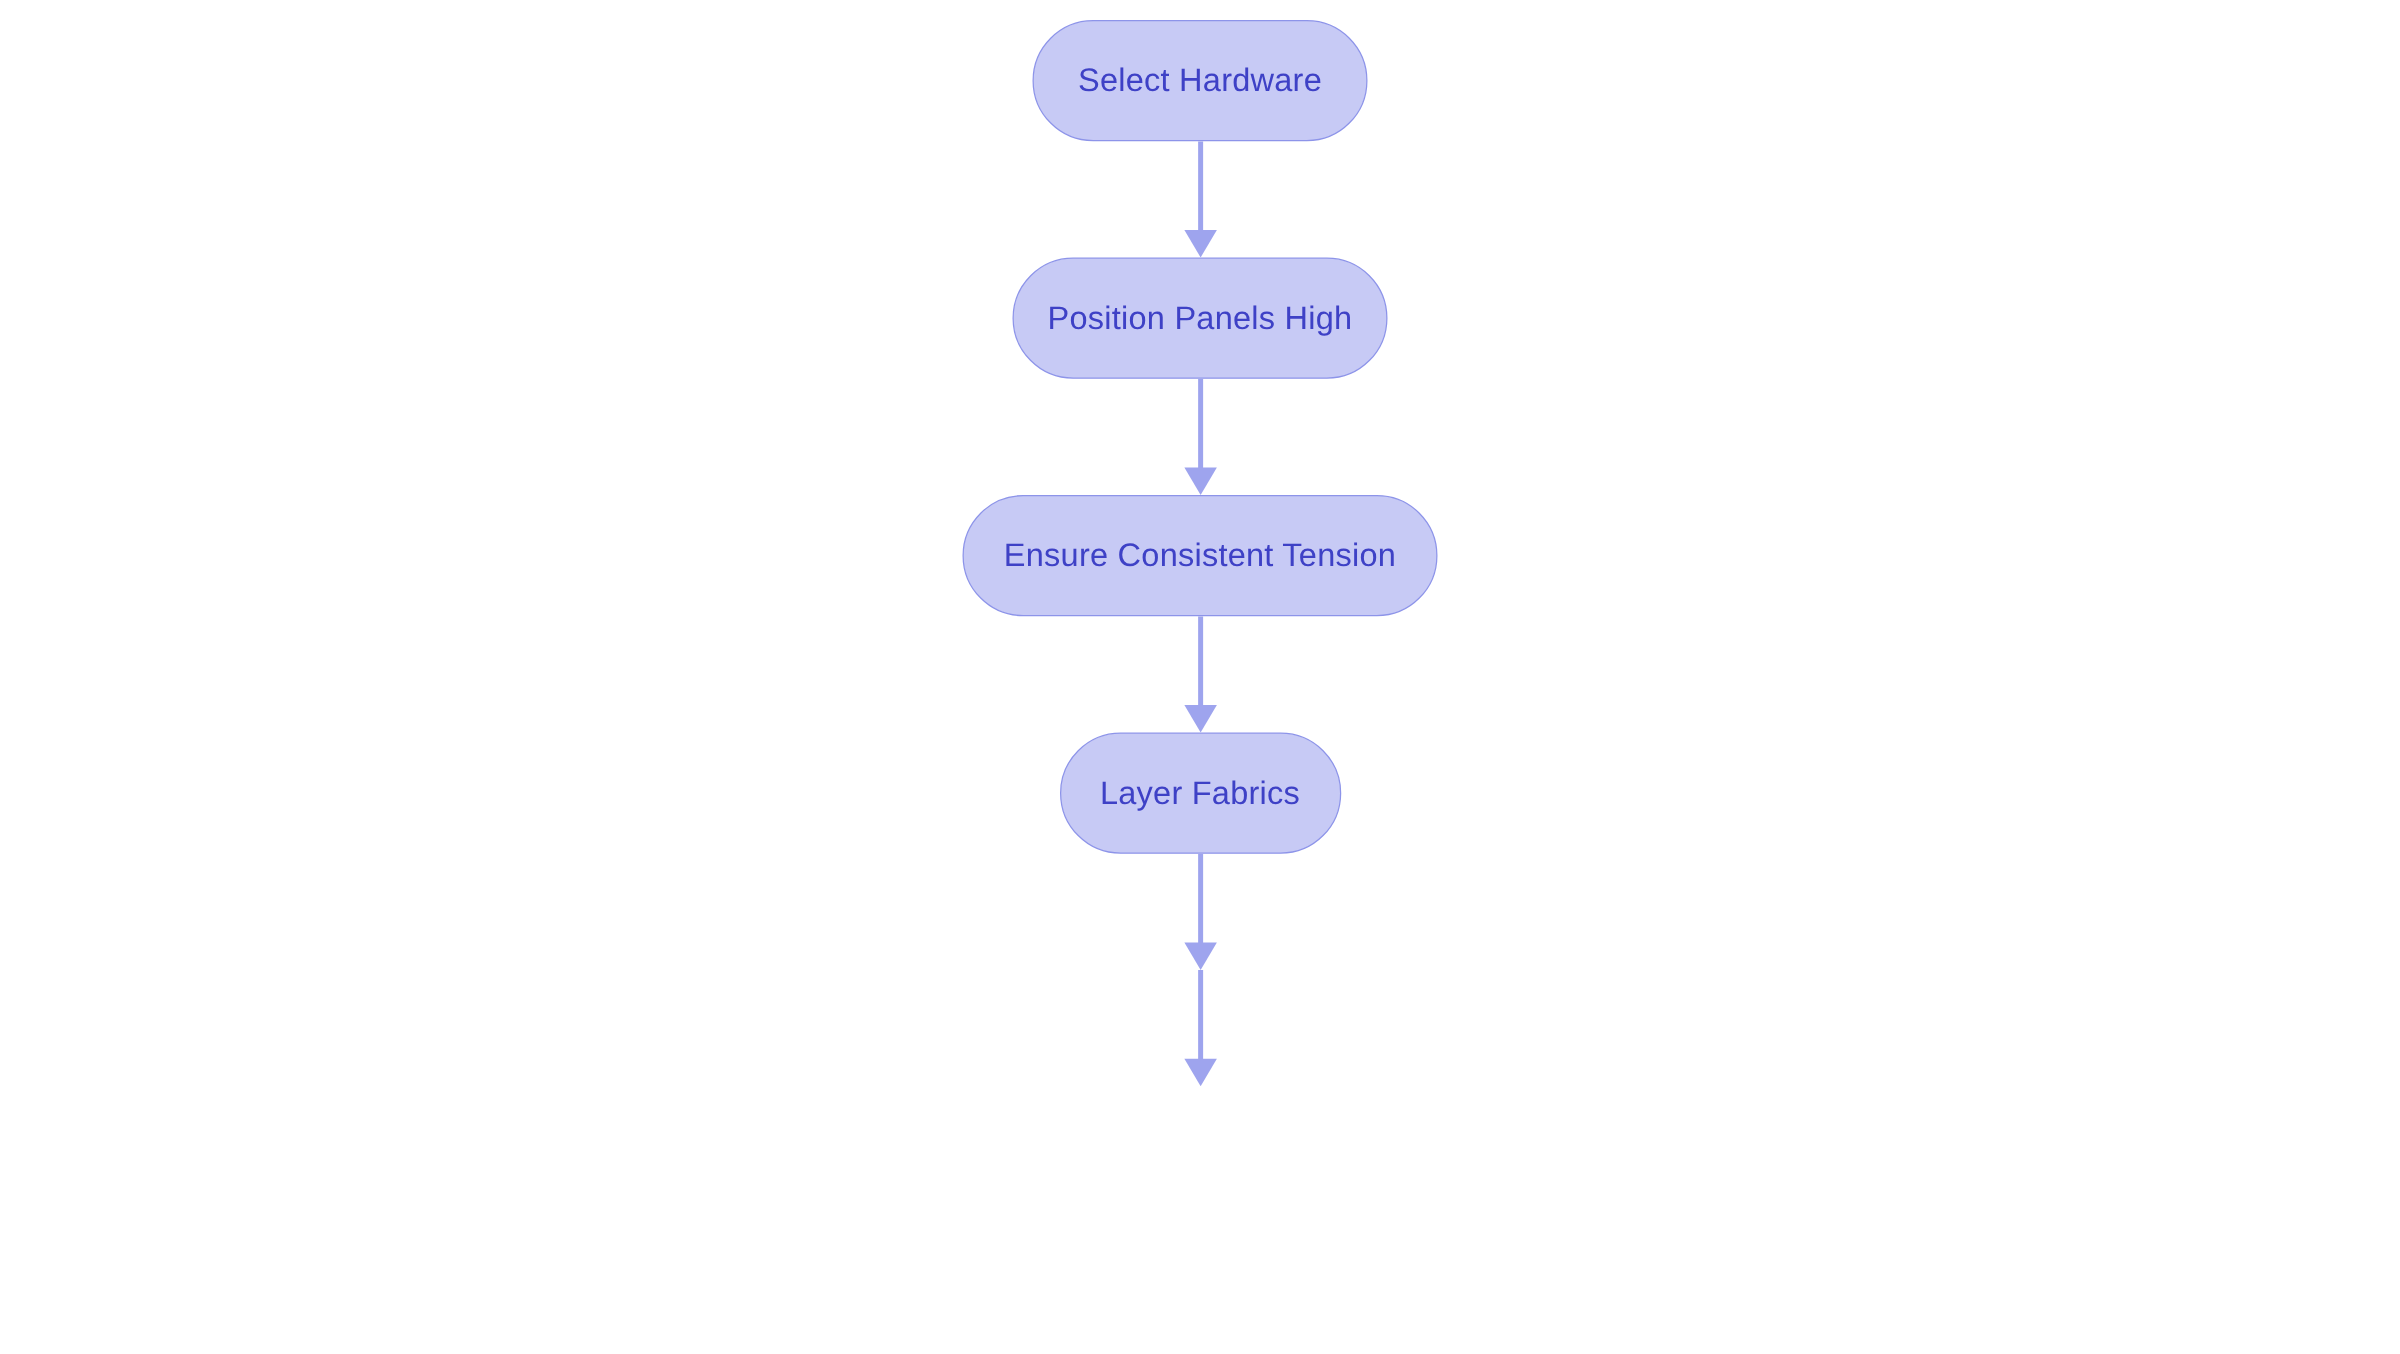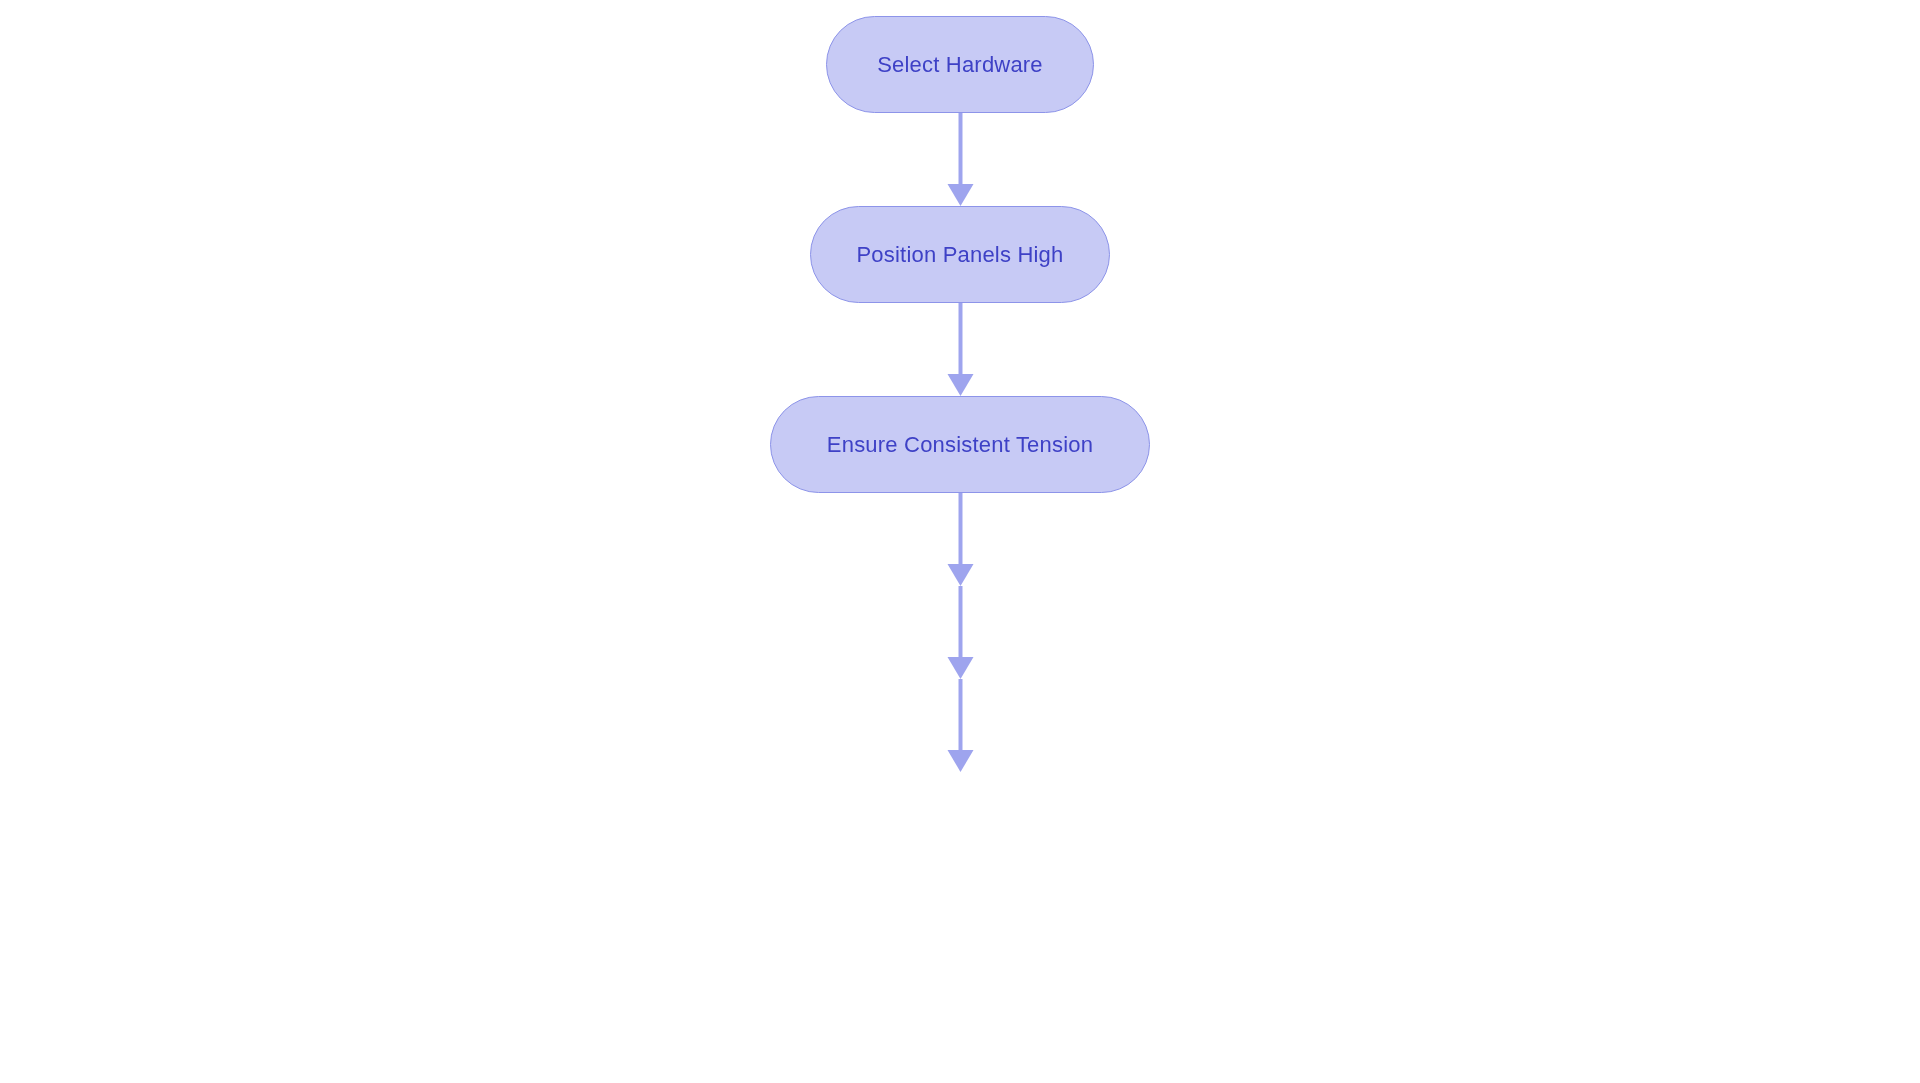--- a/index.html
+++ b/index.html
@@ -31,21 +31,21 @@
     border-radius: 48.5px;
     background: var(--node-fill);
     border: 1.5px solid var(--node-border);
     display: flex;
     align-items: center;
     justify-content: center;
     flex: 0 0 auto;
   }
   .node-label {
     color: var(--node-text);
-    font-size: 22px;
+    font-size: 26px;
     font-weight: 500;
     letter-spacing: 0.2px;
     white-space: nowrap;
   }
   .n0 { width: 268px; }
   .n1 { width: 300px; }
   .n2 { width: 380px; }
   .n3 { width: 225px; }
   .n4 { width: 427px; }
   .n5 { width: 298px; }
@@ -90,20 +90,23 @@
     <span class="node-label">Ensure Consistent Tension</span>
   </div>
 
   <div class="arrow">
     <svg viewBox="0 0 27 93" aria-hidden="true">
       <line x1="13.5" y1="0" x2="13.5" y2="74" stroke="currentColor" stroke-width="4"></line>
       <polygon points="0.5,71 26.5,71 13.5,93" fill="currentColor"></polygon>
     </svg>
   </div>
 
+  <div class="node n3">
+    <span class="node-label">Layer Fabrics</span>
+  </div>
 
   <div class="arrow">
     <svg viewBox="0 0 27 93" aria-hidden="true">
       <line x1="13.5" y1="0" x2="13.5" y2="74" stroke="currentColor" stroke-width="4"></line>
       <polygon points="0.5,71 26.5,71 13.5,93" fill="currentColor"></polygon>
     </svg>
   </div>
 
 
   <div class="arrow">

